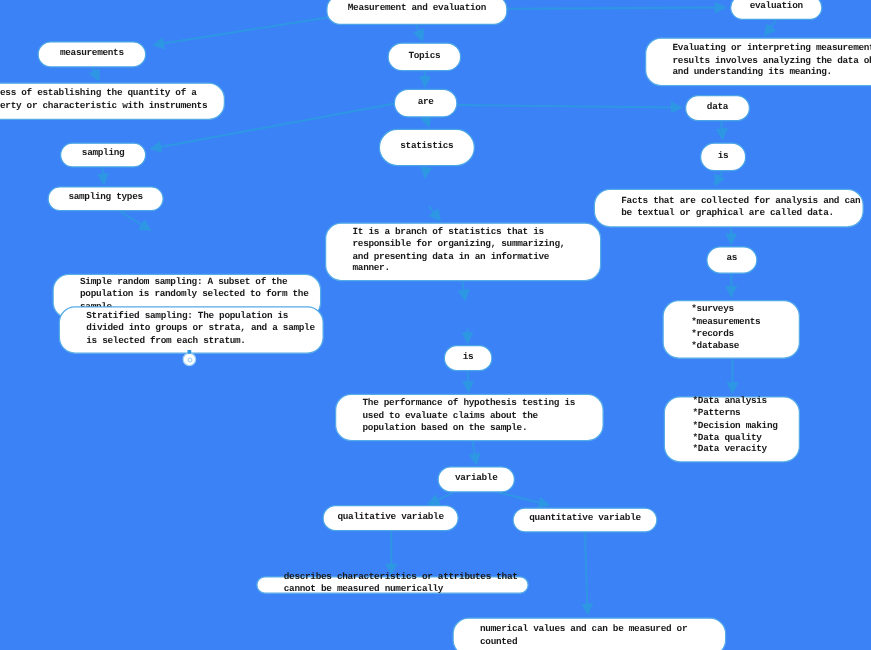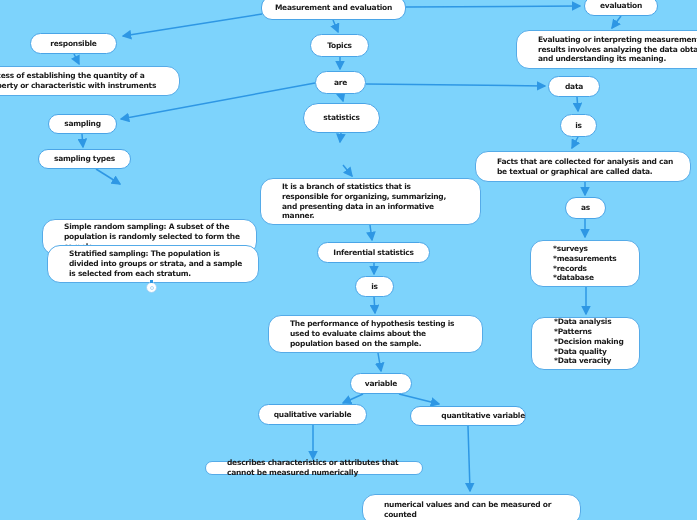--- a/index.html
+++ b/index.html
@@ -1,20 +1,20 @@
 <!DOCTYPE html>
 <html><head>
 <meta charset="utf-8">
 <style>
   html,body{margin:0;padding:0;}
   body{
     width:697px;height:520px;overflow:hidden;background:#ffffff;
     font-family:"DejaVu Sans","Liberation Sans",sans-serif;
   }
-  #canvas{position:relative;width:697px;height:520px;overflow:hidden;background:#7dd3fc;}
+  #canvas{position:relative;width:697px;height:520px;overflow:hidden;background:#3b82f6;font-family:Liberation Mono, monospace;}
   svg.edges{position:absolute;left:0;top:0;z-index:1;}
   .node{
     position:absolute;box-sizing:border-box;background:#ffffff;
     border:1.5px solid #4aa5e7;color:#1a1a1a;font-weight:bold;
     font-size:7.5px;letter-spacing:-0.25px;line-height:9.7px;
     display:flex;align-items:center;justify-content:center;
     text-align:center;z-index:2;
   }
   .pill{border-radius:999px;}
   .rrect{border-radius:11px;}
@@ -90,51 +90,48 @@
   </div>
   <div class="node pill" style="left:282px;top:144px;width:113px;height:21px;margin-top:48px;">
     <span class="label">Descriptive statistics</span>
   </div>
   <div class="node box" style="left:260px;top:178px;width:221px;height:47px;">
     <span class="label">It is a branch of statistics that is
 responsible for organizing, summarizing,
 and presenting data in an informative
 manner.</span>
   </div>
-  <div class="node pill" style="left:317px;top:242px;width:113px;height:21px;">
-    <span class="label">Inferential statistics</span>
-  </div>
   <div class="node pill" style="left:355px;top:276px;width:39px;height:21px;">
     <span class="label">is</span>
   </div>
   <div class="node box" style="left:268px;top:315px;width:215px;height:38px;">
     <span class="label">The performance of hypothesis testing is
 used to evaluate claims about the
 population based on the sample.</span>
   </div>
   <div class="node pill" style="left:350px;top:373px;width:62px;height:21px;">
     <span class="label">variable</span>
   </div>
   <div class="node pill" style="left:258px;top:404px;width:109px;height:21px;">
     <span class="label">qualitative variable</span>
   </div>
-  <div class="node pill" style="left:410px;top:406px;width:116px;height:20px;justify-content:flex-end;">
+  <div class="node pill" style="left:410px;top:406px;width:116px;height:20px;">
     <span class="label">quantitative variable</span>
   </div>
   <div class="node box" style="left:205px;top:461px;width:218px;height:14px;">
     <span class="label">describes characteristics or attributes that
 cannot be measured numerically</span>
   </div>
   <div class="node box" style="left:362px;top:494px;width:219px;height:31px;">
     <span class="label">numerical values and can be measured or
 counted</span>
   </div>
 
   <div class="node pill" style="left:30px;top:33px;width:87px;height:21px;">
-    <span class="label">responsible</span>
+    <span class="label">measurements</span>
   </div>
   <div class="node box" style="left:-39px;top:66px;width:219px;height:30px;">
     <span class="label">process of establishing the quantity of a
 property or characteristic with instruments</span>
   </div>
   <div class="node pill" style="left:48px;top:114px;width:69px;height:20px;">
     <span class="label">sampling</span>
   </div>
   <div class="node pill" style="left:38px;top:149px;width:93px;height:20px;">
     <span class="label">sampling types</span>

